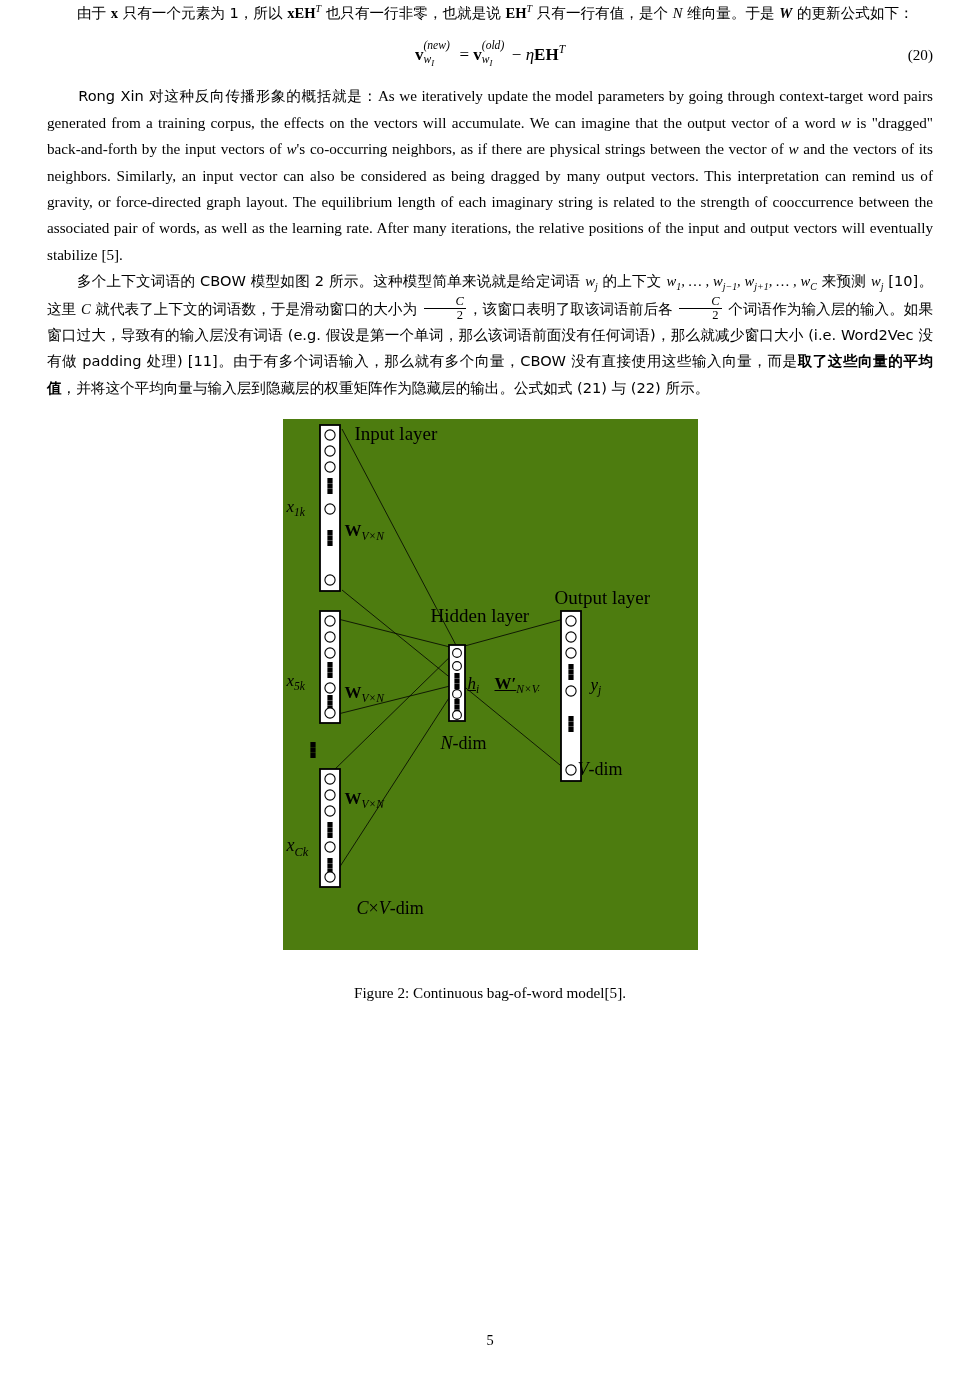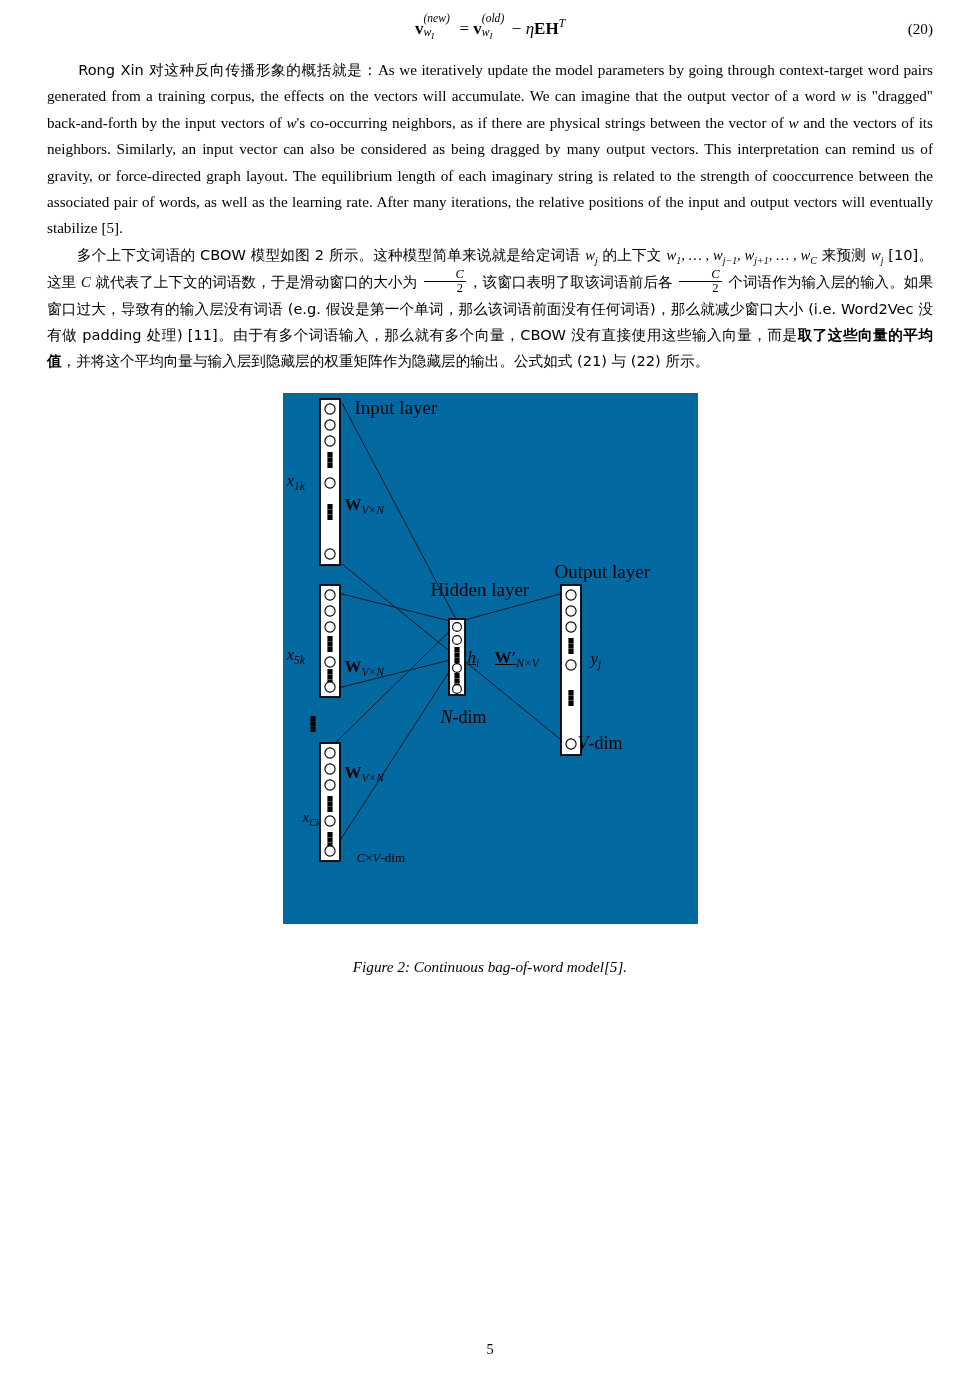--- a/index.html
+++ b/index.html
@@ -82,44 +82,44 @@
   .figure-wrap {
     margin-top: 18px;
     display: flex;
     flex-direction: column;
     align-items: center;
   }
   .figure-canvas {
     position: relative;
     width: 415px;
     height: 531px;
-    background: #0369a1;
+    background: #4d7c0f;
   }
   .figure-canvas svg { display:block; }
   .figcaption {
     margin-top: 34px;
     font-size: 15.2px;
     text-align: right;
-    font-style: italic;
   }
   .pagenum {
     position: absolute;
     bottom: 38px;
     left: 0;
     width: 980px;
     text-align: center;
     font-size: 14.4px;
   }
   .tx { font-family: "Liberation Serif", serif; }
 </style>
 </head>
 <body>
 
 <div class="page">
 
+  <p class="para indent cn"><span>由于 </span><span class="mb tx">x</span><span> 只有一个元素为 1，所以 </span><span class="mb tx">xEH</span><sup class="exp mi">T</sup><span> 也只有一行非零，也就是说 </span><span class="mb tx">EH</span><sup class="exp mi">T</sup><span> 只有一行有值，是个 </span><span class="mi">N</span><span> 维向量。于是 </span><span class="mi mb">W</span><span> 的更新公式如下：</span></p>
 
   <div class="eqrow">
     <div class="eqbody"><span class="mb tx">v</span><span style="display:inline-block;vertical-align:middle;position:relative;width:0;"><sup class="exp mi" style="position:absolute;left:0;top:-0.95em;white-space:nowrap;">(new)</sup><sub class="sb mi" style="position:absolute;left:0;top:0.28em;white-space:nowrap;">w<span style="font-size:0.75em;vertical-align:sub;">I</span></sub></span><span style="display:inline-block;width:36px;"></span><span>=</span>&nbsp;<span class="mb tx">v</span><span style="display:inline-block;vertical-align:middle;position:relative;width:0;"><sup class="exp mi" style="position:absolute;left:0;top:-0.95em;white-space:nowrap;">(old)</sup><sub class="sb mi" style="position:absolute;left:0;top:0.28em;white-space:nowrap;">w<span style="font-size:0.75em;vertical-align:sub;">I</span></sub></span><span style="display:inline-block;width:30px;"></span><span>−</span>&nbsp;<span class="mi">η</span><span class="mb tx">EH</span><sup class="exp mi">T</sup></div>
     <div class="eqnum">(20)</div>
   </div>
 
 
   <p class="para indent" style="margin-top:2px;"><span class="cn">Rong Xin 对这种反向传播形象的概括就是：</span><span>As we iteratively update the model parameters by going through context-target word pairs generated from a training corpus, the effects on the vectors will accumulate. We can imagine that the output vector of a word </span><span class="mi">w</span><span> is "dragged" back-and-forth by the input vectors of </span><span class="mi">w</span><span>'s co-occurring neighbors, as if there are physical strings between the vector of </span><span class="mi">w</span><span> and the vectors of its neighbors. Similarly, an input vector can also be considered as being dragged by many output vectors. This interpretation can remind us of gravity, or force-directed graph layout. The equilibrium length of each imaginary string is related to the strength of cooccurrence between the associated pair of words, as well as the learning rate. After many iterations, the relative positions of the input and output vectors will eventually stabilize [5].</span></p>
 
 
@@ -208,38 +208,38 @@
       <div style="position:absolute;left:72px;top:4px;font-size:19px;" class="tx">Input layer</div>
 
       <div style="position:absolute;left:148px;top:186px;font-size:19px;" class="tx">Hidden layer</div>
 
       <div style="position:absolute;left:272px;top:168px;font-size:19px;" class="tx">Output layer</div>
 
       <div style="position:absolute;left:4px;top:78px;font-size:17px;" class="tx"><span class="mi">x</span><sub class="sb mi">1k</sub></div>
 
       <div style="position:absolute;left:4px;top:252px;font-size:17px;" class="tx"><span class="mi">x</span><sub class="sb mi">5k</sub></div>
 
-      <div style="position:absolute;left:20px;top:416px;font-size:15px;" class="tx"><span class="mi">x</span><sub class="sb mi">Ck</sub></div>
+      <div style="position:absolute;left:4px;top:416px;font-size:18px;" class="tx"><span class="mi">x</span><sub class="sb mi">Ck</sub></div>
 
       <div style="position:absolute;left:62px;top:102px;font-size:17px;" class="tx"><span class="mb">W</span><sub class="sb mi">V×N</sub></div>
 
       <div style="position:absolute;left:62px;top:264px;font-size:17px;" class="tx"><span class="mb">W</span><sub class="sb mi">V×N</sub></div>
 
       <div style="position:absolute;left:62px;top:370px;font-size:17px;" class="tx"><span class="mb">W</span><sub class="sb mi">V×N</sub></div>
 
       <div style="position:absolute;left:185px;top:255px;font-size:17px;text-decoration:underline;" class="tx"><span class="mi">h</span><sub class="sb mi">i</sub></div>
 
       <div style="position:absolute;left:212px;top:255px;font-size:17px;text-decoration:underline;" class="tx"><span class="mb">W′</span><sub class="sb mi">N×V</sub></div>
 
       <div style="position:absolute;left:308px;top:256px;font-size:17px;" class="tx"><span class="mi">y</span><sub class="sb mi">j</sub></div>
 
       <div style="position:absolute;left:158px;top:314px;font-size:18px;" class="tx"><span class="mi">N</span><span>-dim</span></div>
 
       <div style="position:absolute;left:295px;top:340px;font-size:18px;" class="tx"><span class="mi">V</span><span>-dim</span></div>
 
-      <div style="position:absolute;left:74px;top:457px;font-size:13px;" class="tx"><span class="mi">C</span><span>×</span><span class="mi">V</span><span>-dim</span></div>
+      <div style="position:absolute;left:74px;top:479px;font-size:18px;" class="tx"><span class="mi">C</span><span>×</span><span class="mi">V</span><span>-dim</span></div>
     </div>
 
     <div class="figcaption">Figure 2:  Continuous bag-of-word model[5].</div>
   </div>
 
   <div class="pagenum">5</div>
 </div>
 
 </body></html>

